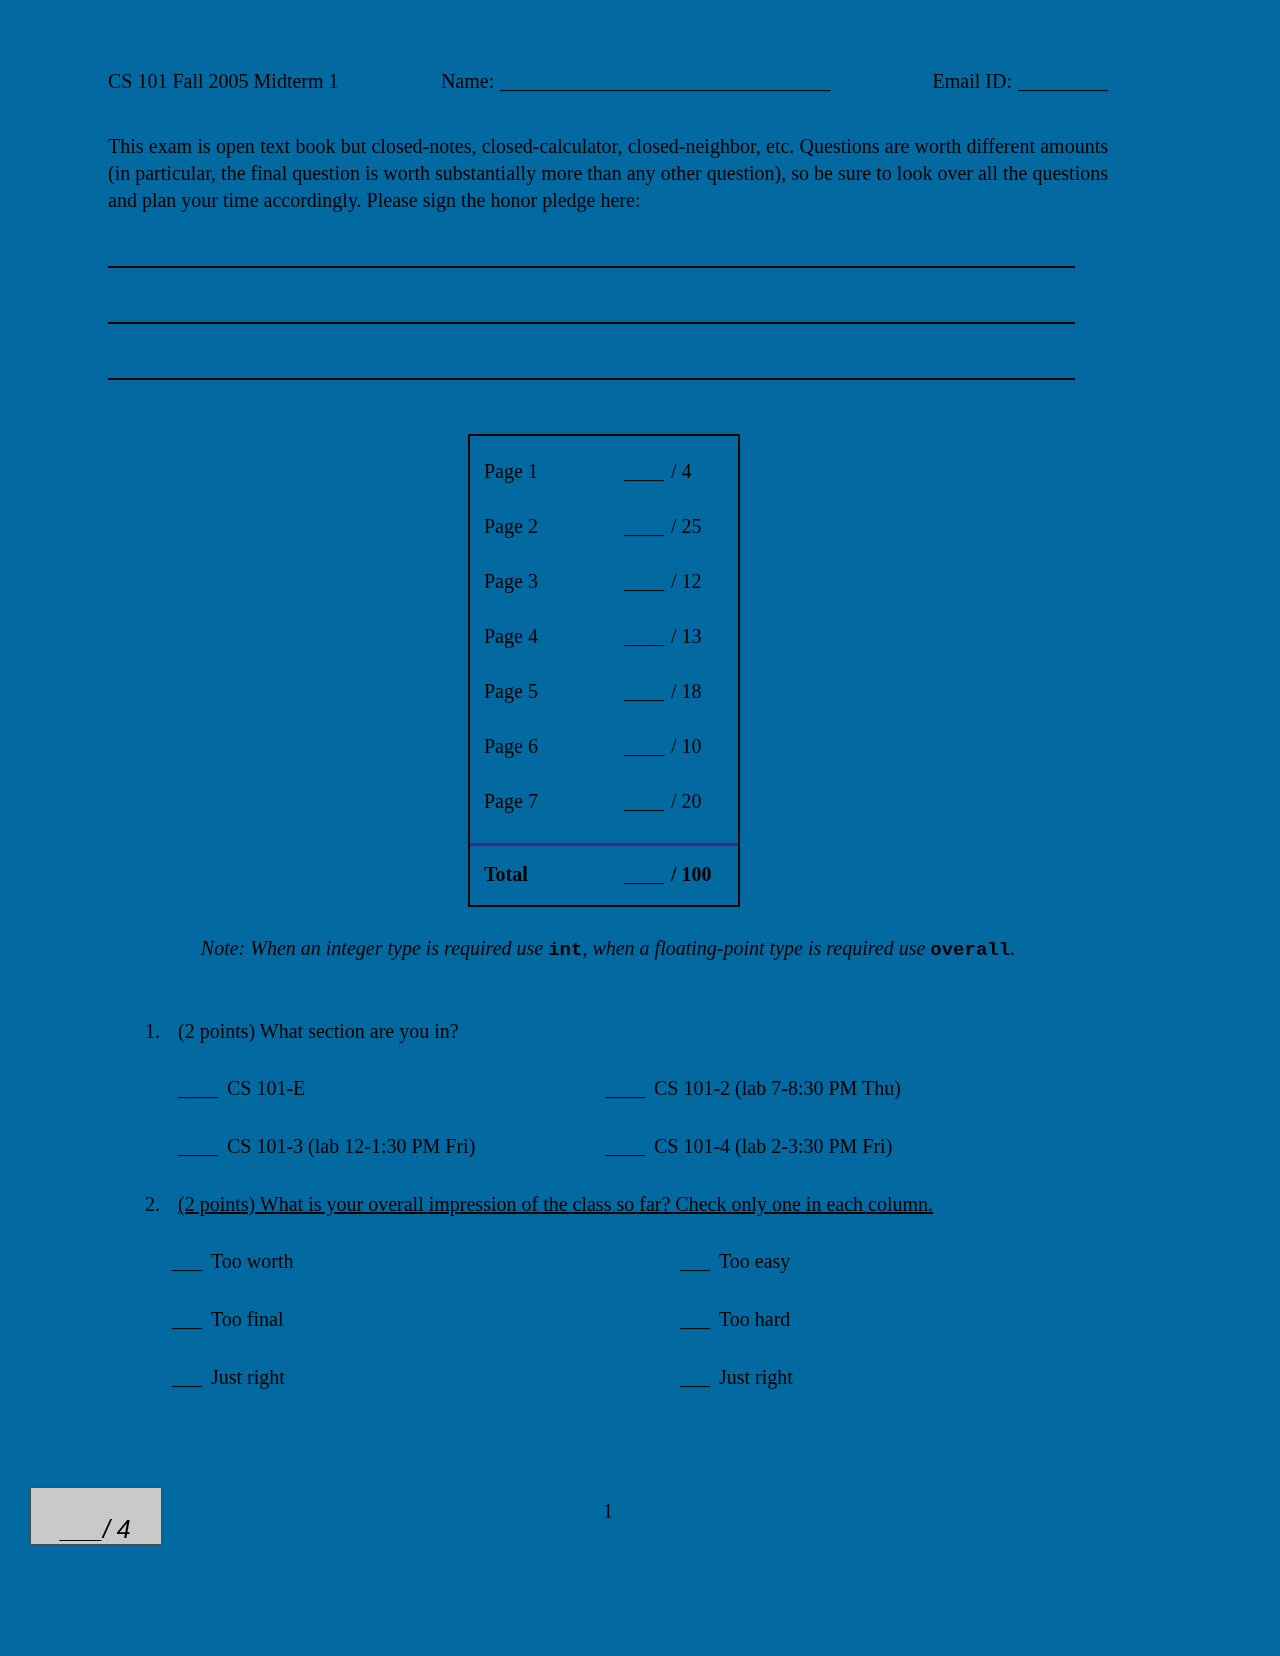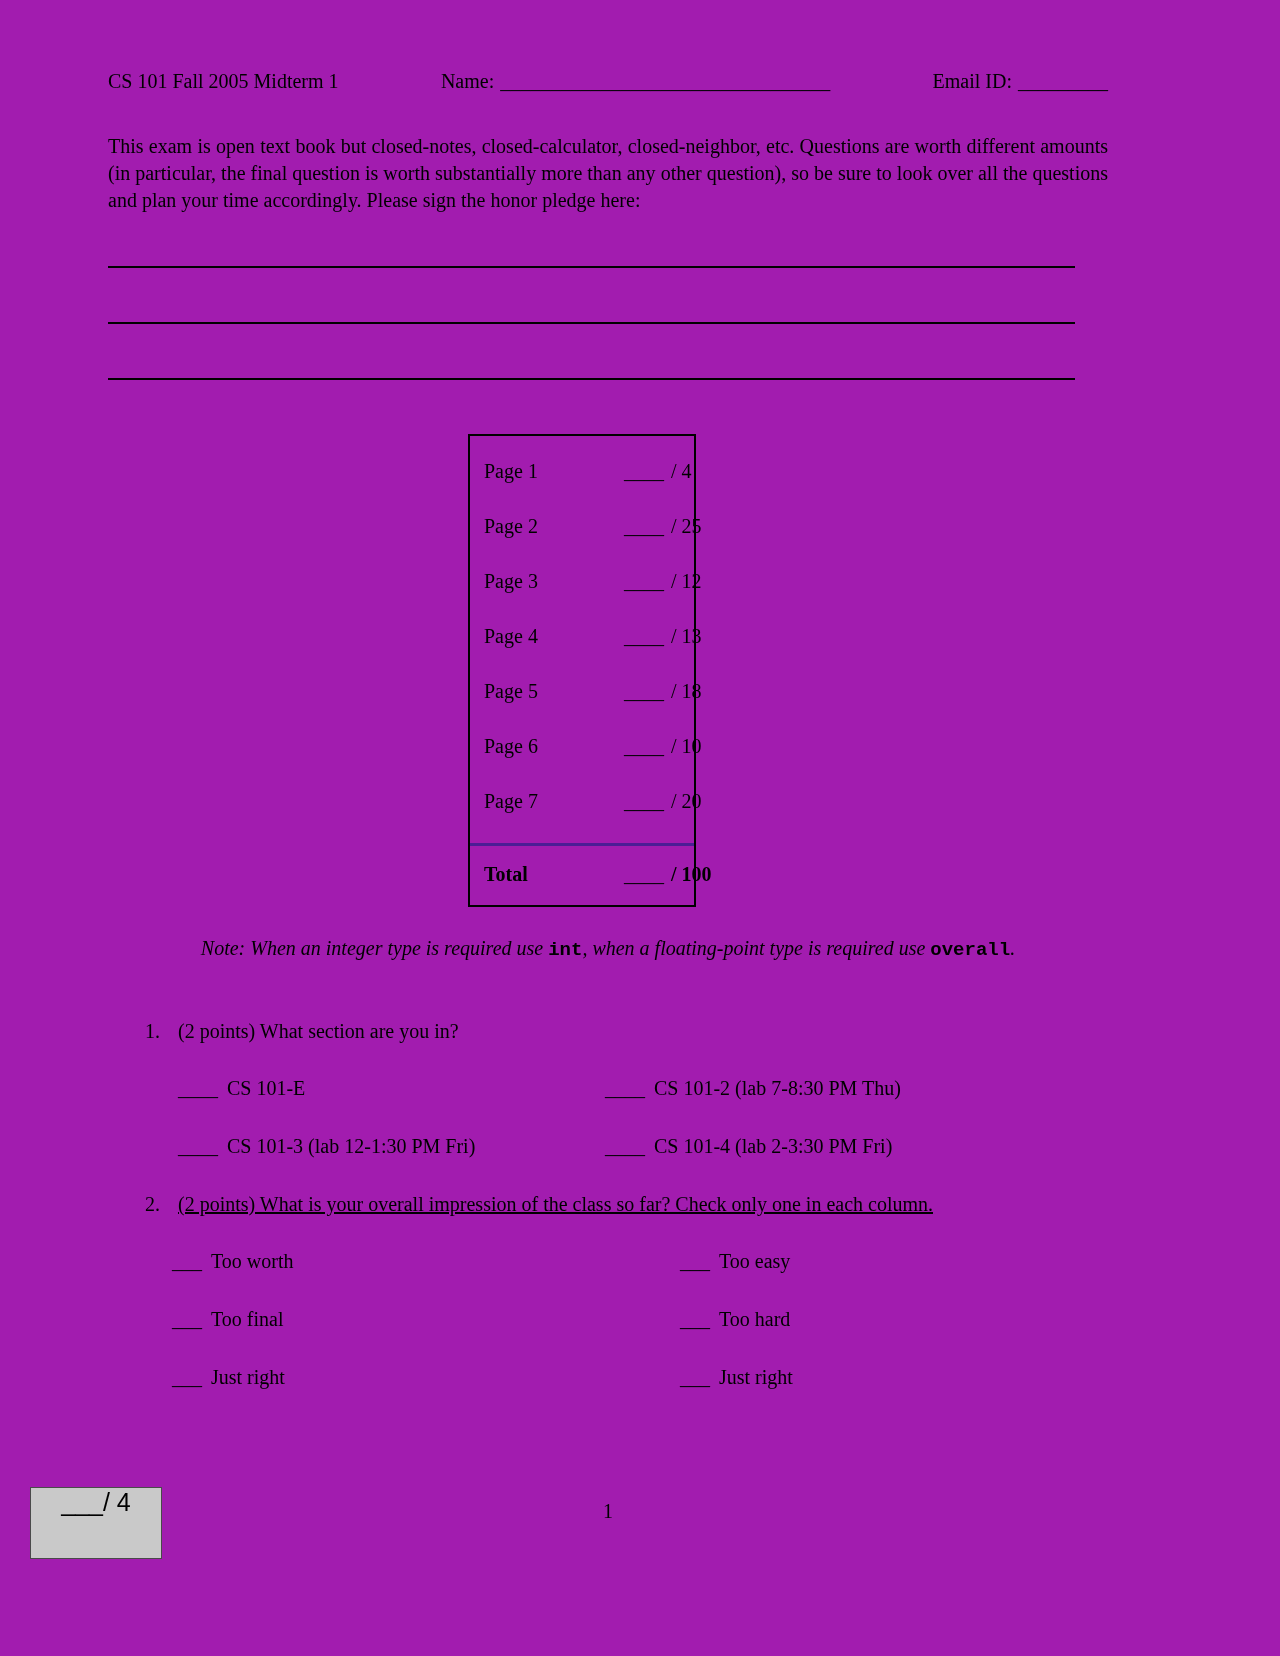--- a/index.html
+++ b/index.html
@@ -1,20 +1,20 @@
 <!DOCTYPE html>
 <html><head>
 <meta charset="utf-8">
 <style>
   html, body { margin: 0; padding: 0; background: #ffffff; }
   .page {
     position: relative;
     width: 1280px;
     height: 1656px;
-    background: #a21caf;
+    background: #0369a1;
     color: #000000;
     font-family: "Liberation Serif", serif;
     font-size: 20px;
     overflow: hidden;
     box-sizing: border-box;
   }
   .content {
     position: absolute;
     left: 108px;
     top: 70px;
@@ -40,21 +40,21 @@
   .sig-lines { margin-top: 52px; }
   .sig-line {
     width: 967px;
     height: 0;
     border-bottom: 2px solid #000;
     margin-bottom: 54px;
   }
   
   .score-table {
     margin: 4px 0 0 360px;
-    width: 228px;
+    width: 272px;
     border: 2px solid #000;
     box-sizing: border-box;
     padding: 22px 0 0 14px;
   }
   .score-row {
     display: flex;
     align-items: baseline;
     line-height: 27px;
     margin-bottom: 28px;
   }
@@ -112,29 +112,30 @@
     width: 1000px;
     top: 1498px;
     text-align: center;
     line-height: 27px;
   }
   .corner-score {
     position: absolute;
     left: 30px;
     top: 1487px;
     width: 132px;
-    height: 72px;
+    height: 58px;
     background: #c9c9c9;
     border: 1px solid #4a4a4a;
     box-sizing: border-box;
     display: flex;
-    align-items: flex-start;
+    align-items: flex-end;
     justify-content: center;
     font-family: "Liberation Sans", sans-serif;
     font-size: 25px;
+    font-style: italic;
   }
 </style>
 </head>
 <body>
 
 <div class="page">
   <div class="content">
 
     <div class="header">
       <span class="hdr-group">CS 101 Fall 2005 Midterm 1</span>

